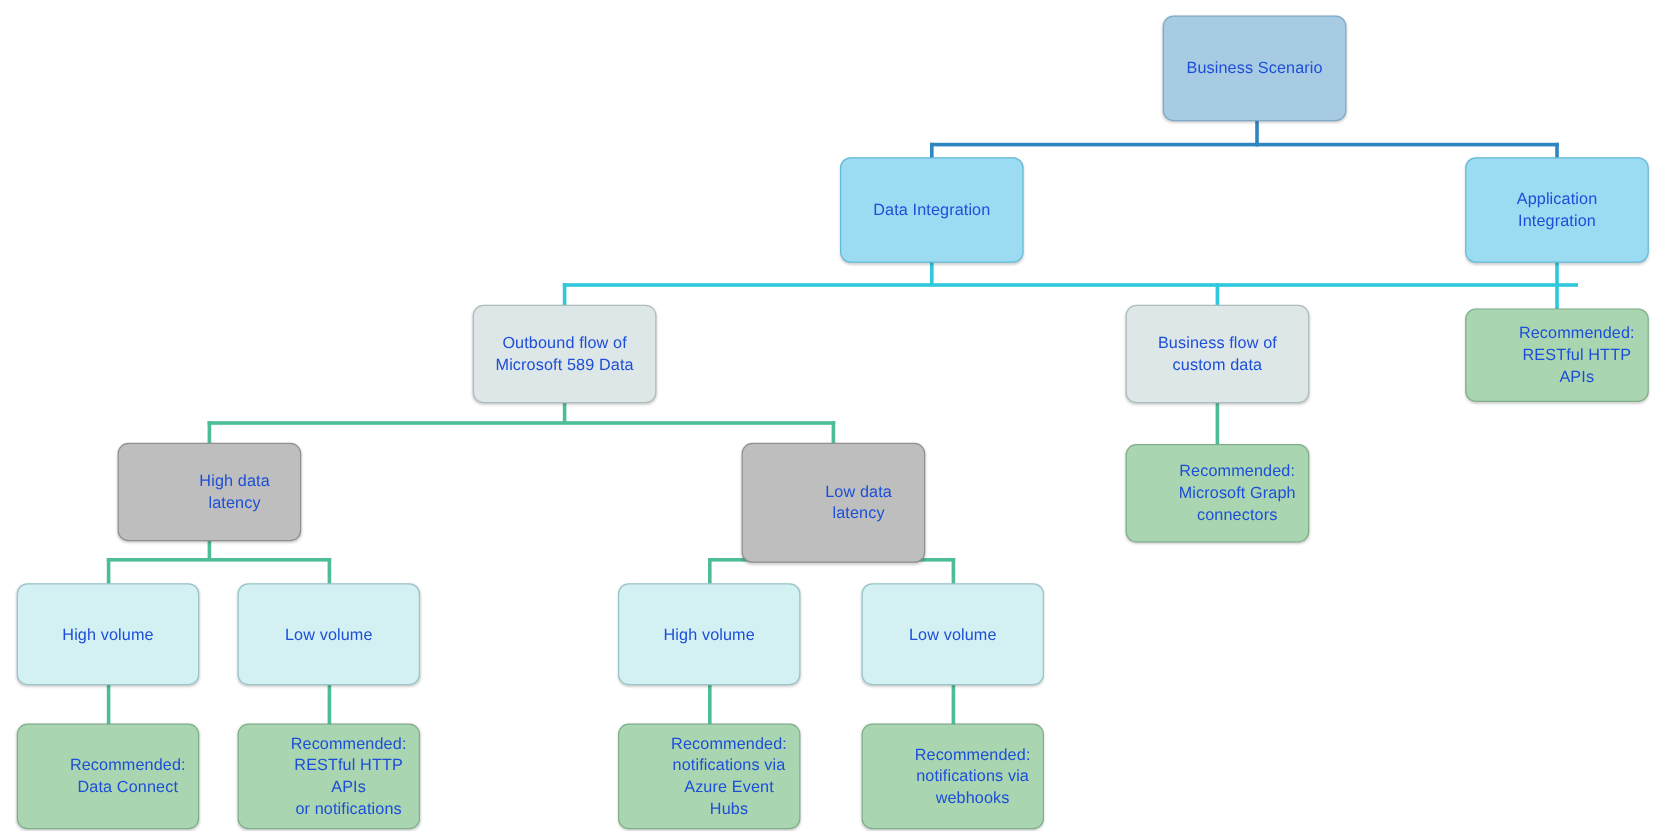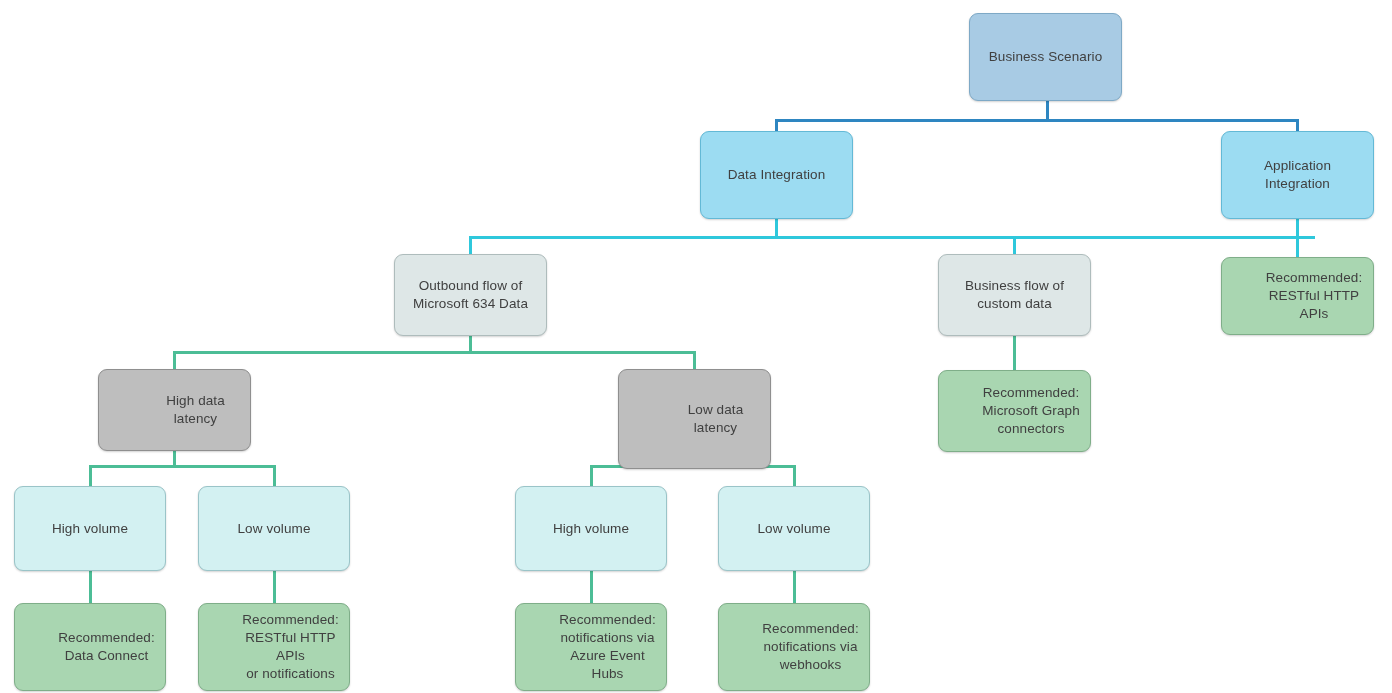--- a/index.html
+++ b/index.html
@@ -18,21 +18,21 @@
   .node {
     position: absolute;
     box-sizing: border-box;
     display: flex;
     align-items: center;
     justify-content: center;
     text-align: center;
     border-radius: 9px;
     font-size: 13.5px;
     line-height: 1.32;
-    color: #404040;
+    color: #1d4ed8;
     letter-spacing: 0.1px;
     padding: 4px 6px;
     z-index: 3;
     box-shadow: 0 1px 2px rgba(0,0,0,0.18);
   }
   .node .lbl { white-space: pre-line; display:block; }
 
   
   .n-root      { background:#A8CBE4; border:1.4px solid #7EA9C6; }
   .n-branch    { background:#9CDCF2; border:1.4px solid #63B9D6; }
@@ -101,21 +101,21 @@
     <span class="lbl">Data Integration</span>
   </div>
 
   <div class="node n-rec" style="left:1221px; top:257px; width:153px; height:78px;">
     <span class="lbl">Recommended:
 RESTful HTTP APIs</span>
   </div>
 
   <div class="node n-flow" style="left:394px; top:254px; width:153px; height:82px;">
     <span class="lbl">Outbound flow of
-Microsoft 634 Data</span>
+Microsoft 589 Data</span>
   </div>
 
   <div class="node n-flow" style="left:938px; top:254px; width:153px; height:82px;">
     <span class="lbl">Business flow of
 custom data</span>
   </div>
 
   <div class="node n-rec" style="left:938px; top:370px; width:153px; height:82px;">
     <span class="lbl">Recommended:
 Microsoft Graph

